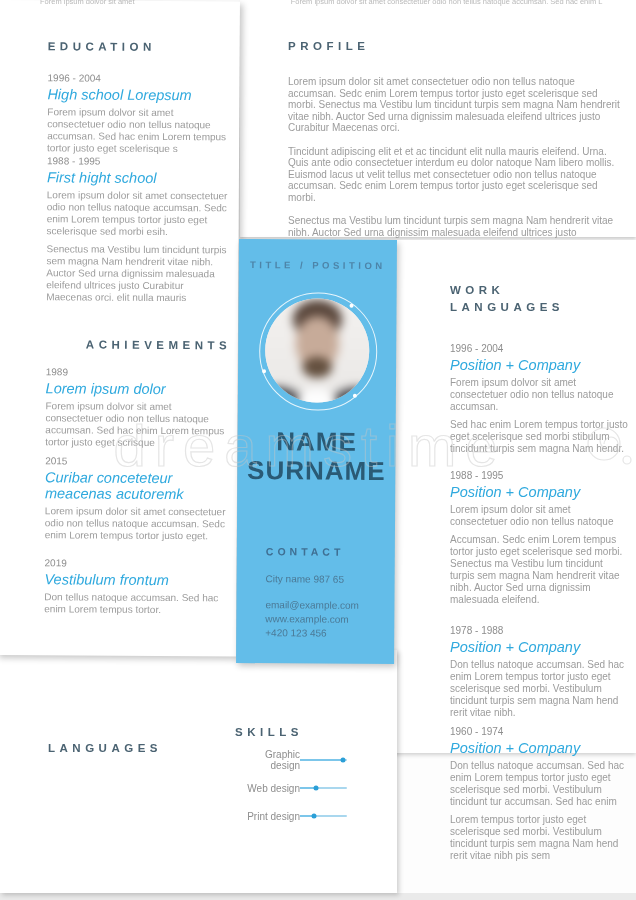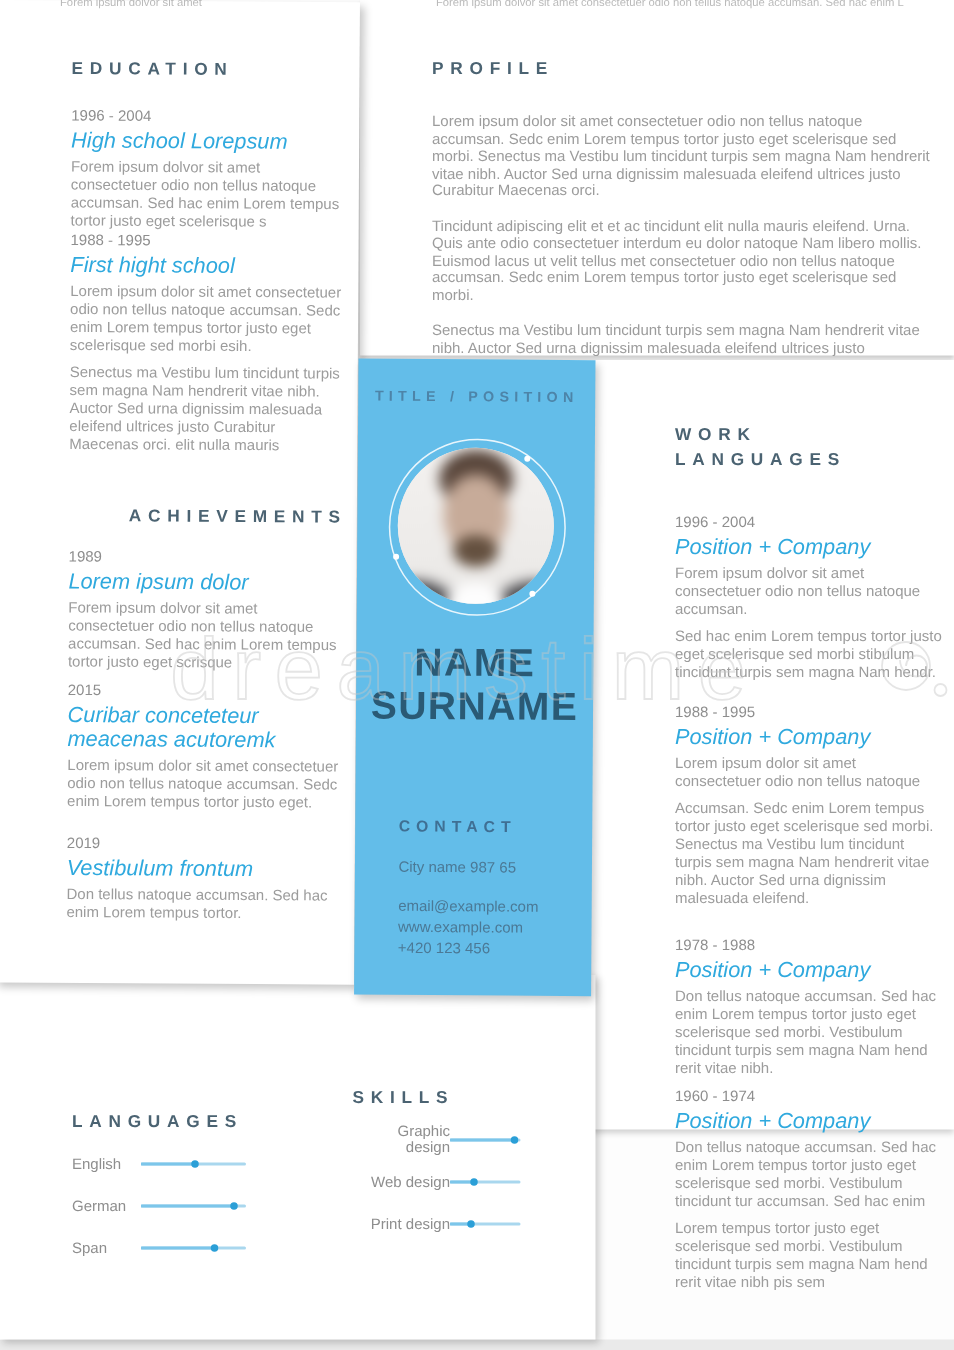--- a/index.html
+++ b/index.html
@@ -154,43 +154,20 @@
   <div class="abs work-item4">
     <div class="date">1960 - 1974</div>
     <div class="etitle">Position + Company</div>
     <p class="body-p">Don tellus natoque accumsan. Sed hac enim Lorem tempus tortor justo eget scelerisque sed morbi. Vestibulum tincidunt tur accumsan. Sed hac enim</p>
     <p class="body-p">Lorem tempus tortor justo eget scelerisque sed morbi. Vestibulum tincidunt turpis sem magna Nam hend rerit vitae nibh pis sem</p>
   </div>
 </div>
 
 <div class="sheet sheet-bottom">
   <div class="abs sec-h lang-h">LANGUAGES</div>
-  <div class="abs lang-rows">
-    <div class="meter-row">
-      <span class="meter-label">English</span>
-      <span class="track">
-          <span class="fill" style="width: 51%;"></span>
-          <span class="dot" style="left: 51%;"></span>
-        </span>
-    </div>
-    <div class="meter-row">
-      <span class="meter-label">German</span>
-      <span class="track">
-          <span class="fill" style="width: 88%;"></span>
-          <span class="dot" style="left: 88%;"></span>
-        </span>
-    </div>
-    <div class="meter-row">
-      <span class="meter-label">Span</span>
-      <span class="track">
-          <span class="fill" style="width: 70%;"></span>
-          <span class="dot" style="left: 70%;"></span>
-        </span>
-    </div>
-  </div>
 
   <div class="abs sec-h skill-h">SKILLS</div>
   <div class="abs skill-rows">
     <div class="meter-row">
       <span class="meter-label">Graphic design</span>
       <span class="track">
           <span class="fill" style="width: 91%;"></span>
           <span class="dot" style="left: 91%;"></span>
         </span>
     </div>

